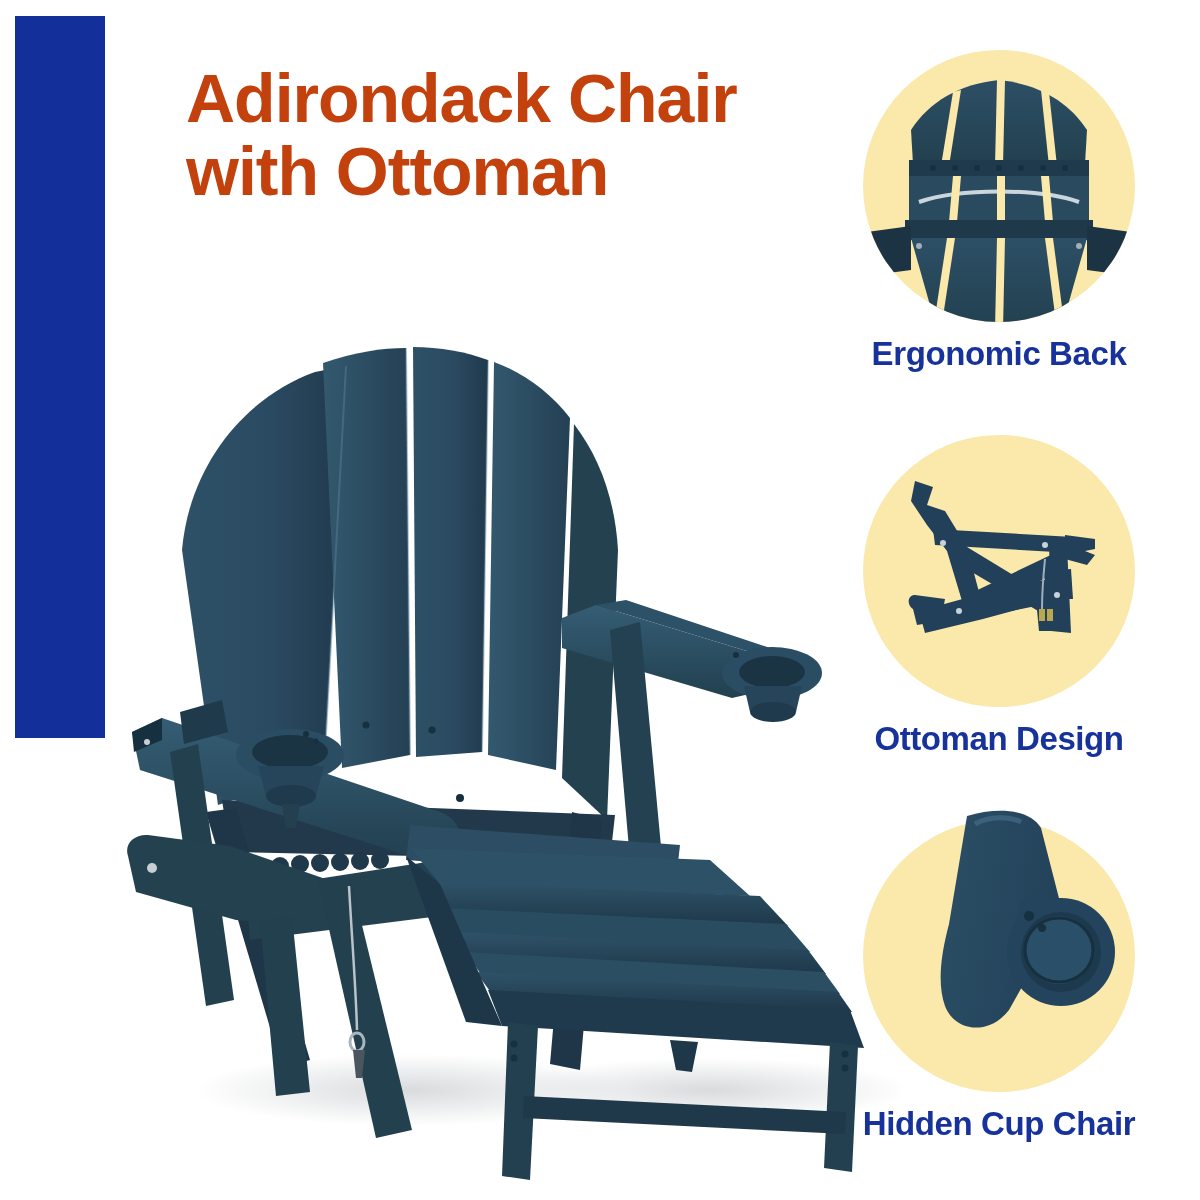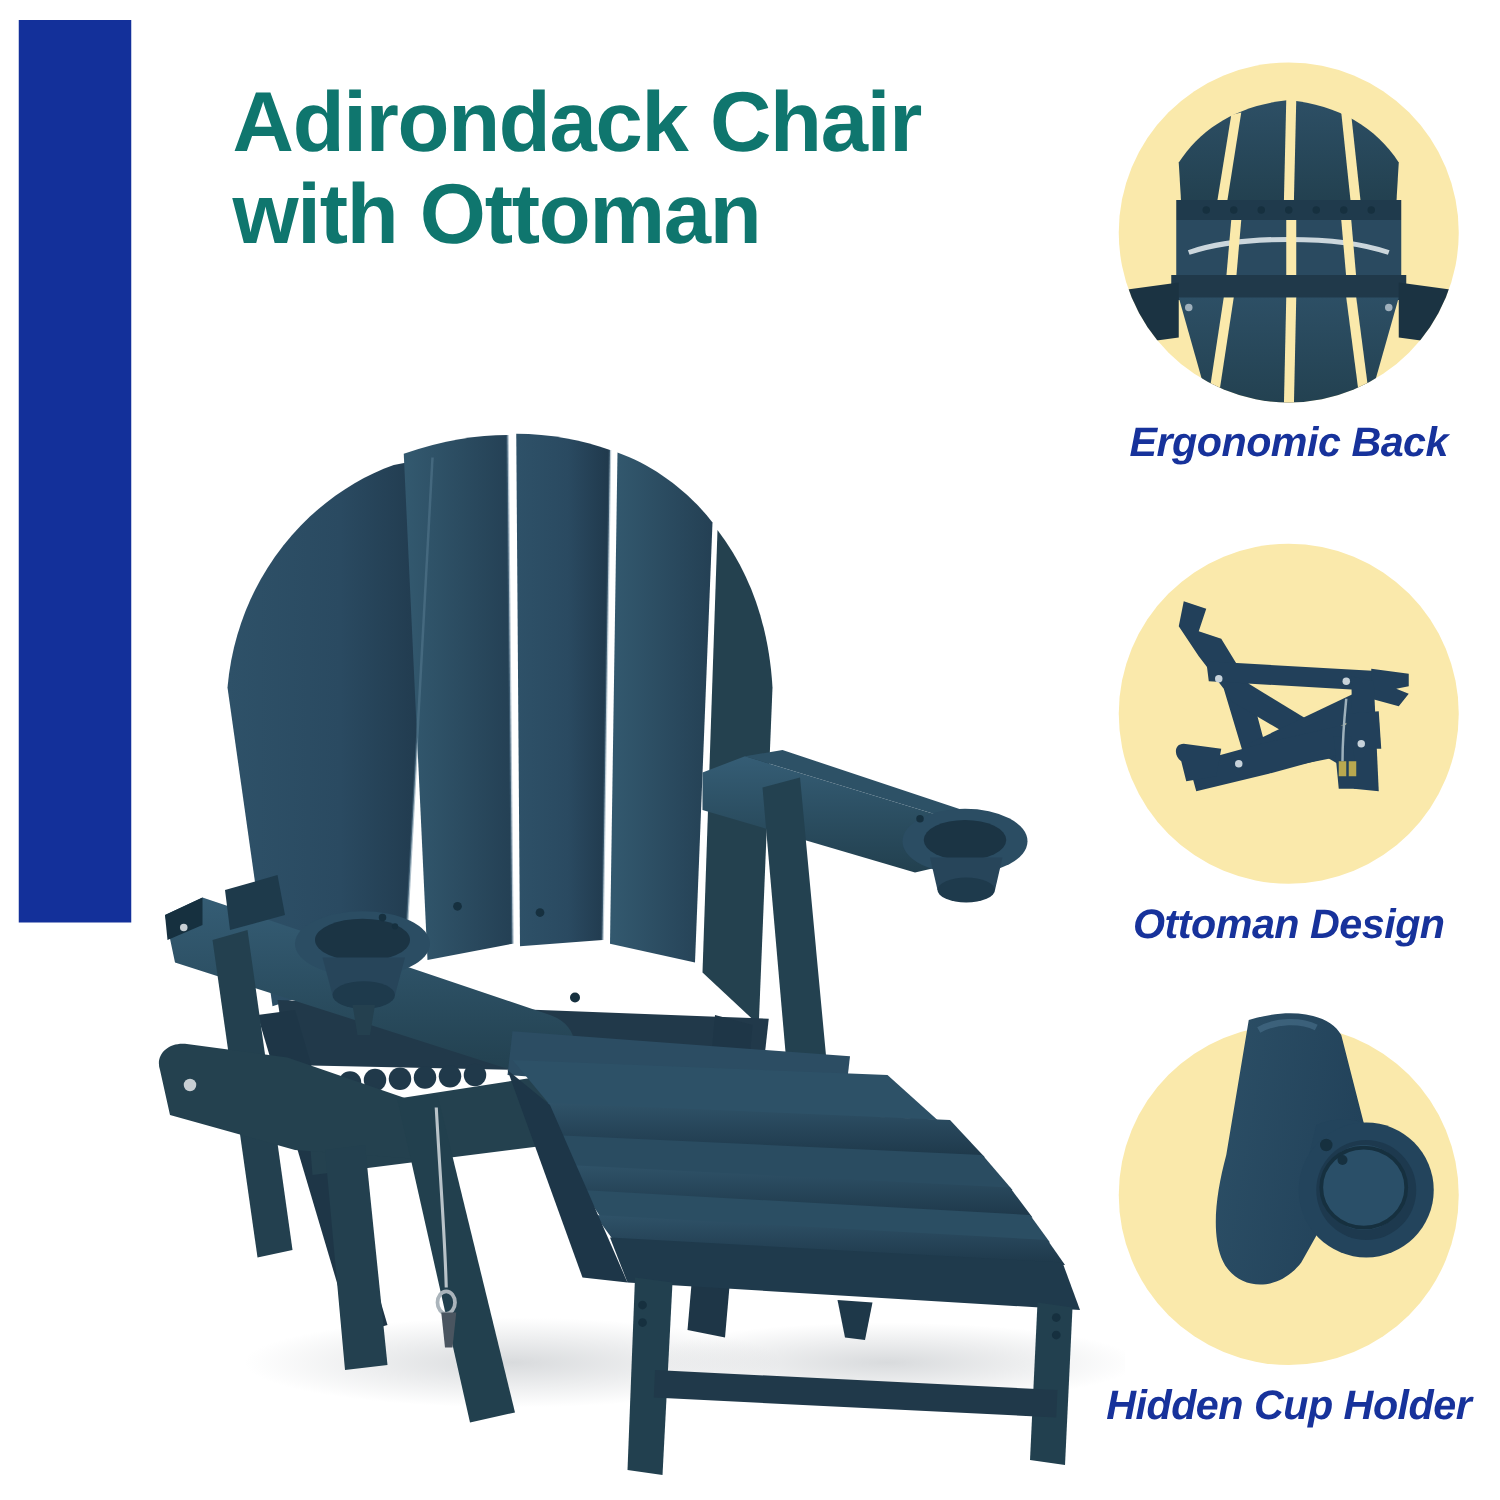--- a/index.html
+++ b/index.html
@@ -14,38 +14,38 @@
 
   
   .accent-bar{
     position:absolute;left:15px;top:16px;width:90px;height:722px;
     background:#13309a;
   }
 
   
   .title-block{
     position:absolute;left:186px;top:62px;width:700px;
-    color:#0f766e;
+    color:#c2410c;
     font-weight:bold;
     font-size:68px;
     line-height:1.07;
     letter-spacing:-1px;
     font-stretch:condensed;
   }
   .title-line{display:block;white-space:nowrap;}
 
   
   .hero{
     position:absolute;left:110px;top:300px;width:790px;height:880px;
   }
   .hero svg{display:block;width:100%;height:100%;}
 
   
   .features{
-    position:absolute;left:866px;top:40px;width:330px;height:1130px;font-style:italic;
+    position:absolute;left:834px;top:40px;width:330px;height:1130px;
   }
   .feature{
     position:absolute;left:0;width:330px;height:375px;
     text-align:center;
   }
   .feature.f1{top:10px;}
   .feature.f2{top:395px;}
   .feature.f3{top:780px;}
 
   .circle-wrap{
@@ -350,17 +350,17 @@
             <circle cx="210" cy="146" r="34" fill="#2a4f68"></circle>
             <ellipse cx="210" cy="146" rx="34" ry="32" fill="none" stroke="#16303f" stroke-width="3"></ellipse>
 
             <circle cx="180" cy="112" r="5" fill="#16303f"></circle>
             <circle cx="193" cy="124" r="4" fill="#16303f"></circle>
 
             <path d="M126 20 C 140 12, 160 12, 172 18" stroke="#4d7490" stroke-width="5" fill="none" opacity="0.55"></path>
           </svg>
         </div>
       </div>
-      <div class="feature-label">Hidden Cup Holder</div>
+      <div class="feature-label">Hidden Cup Chair</div>
     </div>
 
   </div>
 </div>
 
 </body></html>

